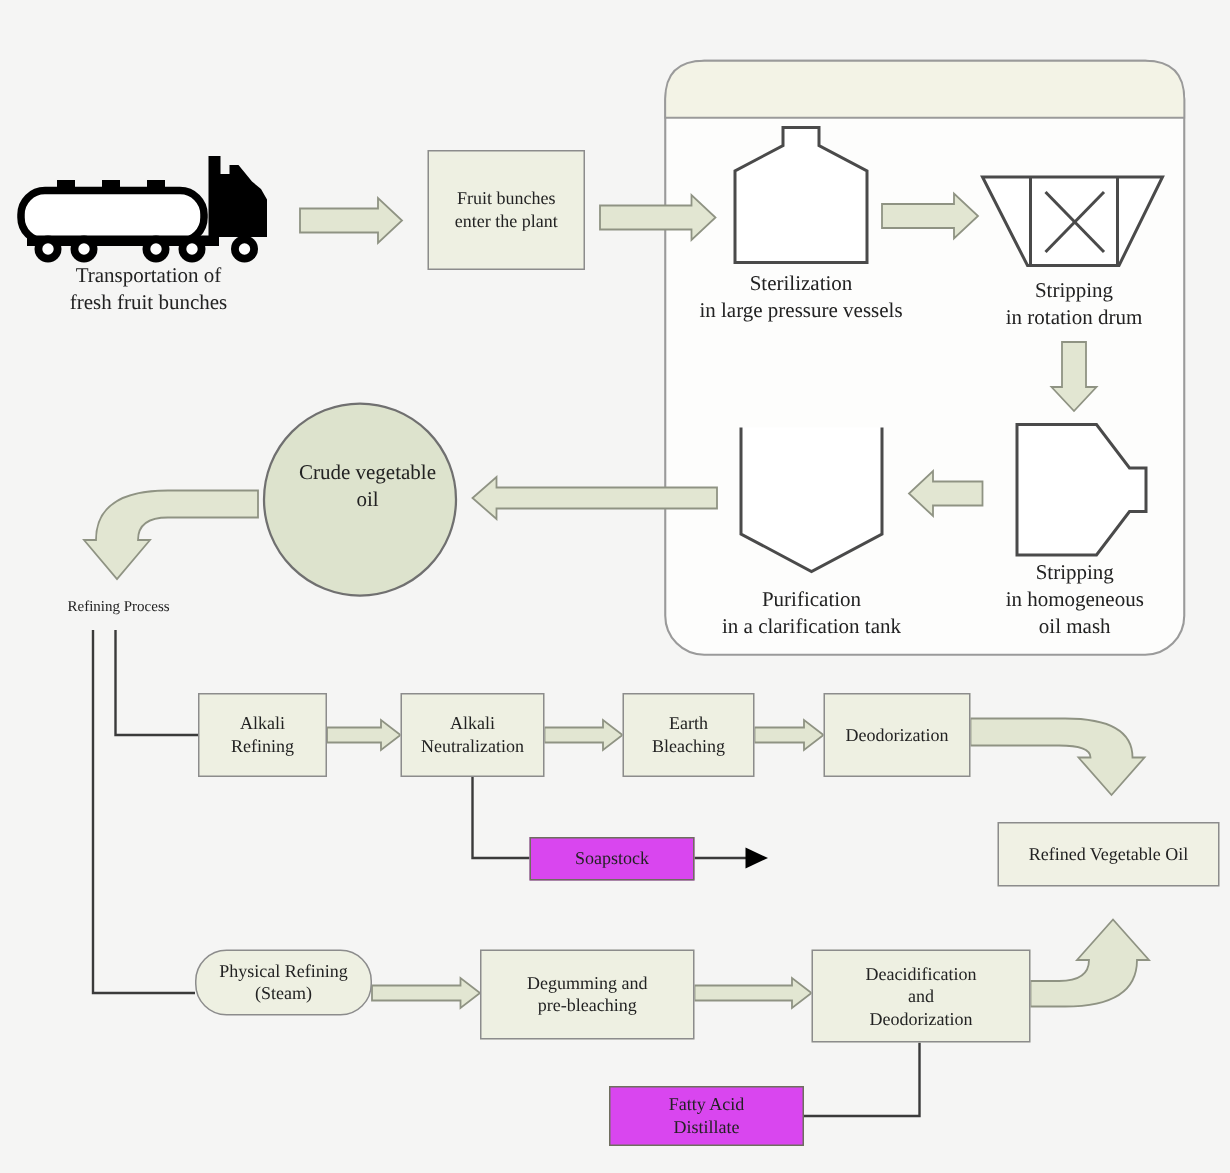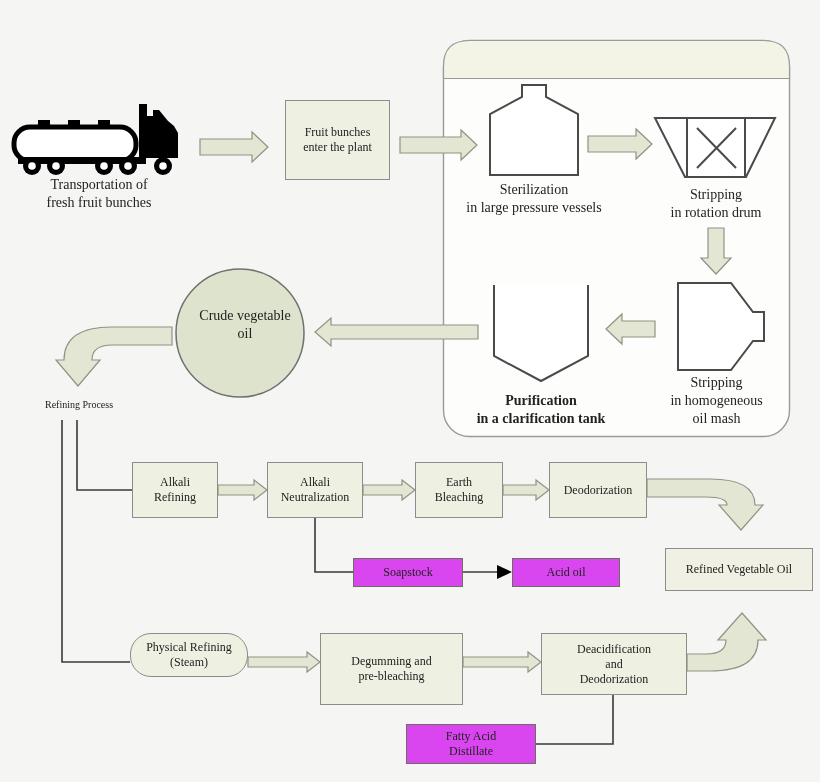--- a/index.html
+++ b/index.html
@@ -100,21 +100,21 @@
   <div class="label" style="left:453px;top:181px;width:162px;">Sterilization
 in large pressure vessels</div>
 
   <div class="label" style="left:641px;top:186px;width:150px;">Stripping
 in rotation drum</div>
 
   <div class="label" style="left:649px;top:374px;width:135px;">Stripping
 in homogeneous
 oil mash</div>
 
-  <div class="label" style="left:463px;top:392px;width:156px;font-weight:bold;">Purification
+  <div class="label" style="left:463px;top:392px;width:156px;">Purification
 in a clarification tank</div>
 
   <div class="label" style="left:183px;top:307px;width:124px;">Crude vegetable
 oil</div>
 
   <div class="free" style="left:45px;top:399px;">Refining Process</div>
 
   <div class="box" style="left:132px;top:462px;width:86px;height:56px;">Alkali
 Refining</div>
 
@@ -123,26 +123,25 @@
 
   <div class="box" style="left:415px;top:462px;width:88px;height:56px;">Earth
 Bleaching</div>
 
   <div class="box" style="left:549px;top:462px;width:98px;height:56px;">Deodorization</div>
 
   <div class="box light" style="left:665px;top:548px;width:148px;height:43px;">Refined Vegetable Oil</div>
 
   <div class="box dark" style="left:353px;top:558px;width:110px;height:29px;">Soapstock</div>
 
-  <div class="box dark" style="left:512px;top:558px;width:108px;height:29px;">Acid oil</div>
 
   <div class="box" style="left:130px;top:633px;width:118px;height:44px;border-radius:21px;">Physical Refining
 (Steam)</div>
 
-  <div class="box" style="left:320px;top:633px;width:143px;height:72px;">Degumming and
+  <div class="box" style="left:320px;top:633px;width:143px;height:60px;">Degumming and
 pre-bleaching</div>
 
   <div class="box" style="left:541px;top:633px;width:146px;height:62px;">Deacidification
 and
 Deodorization</div>
 
   <div class="box dark" style="left:406px;top:724px;width:130px;height:40px;">Fatty Acid
 Distillate</div>
 
 </div>

